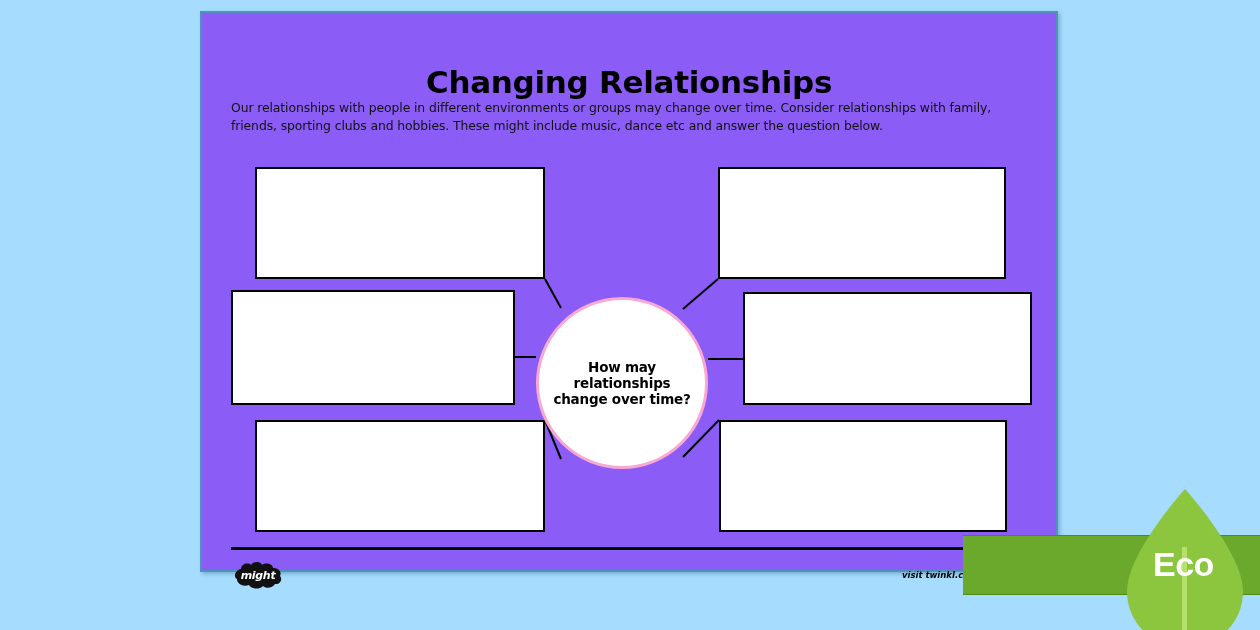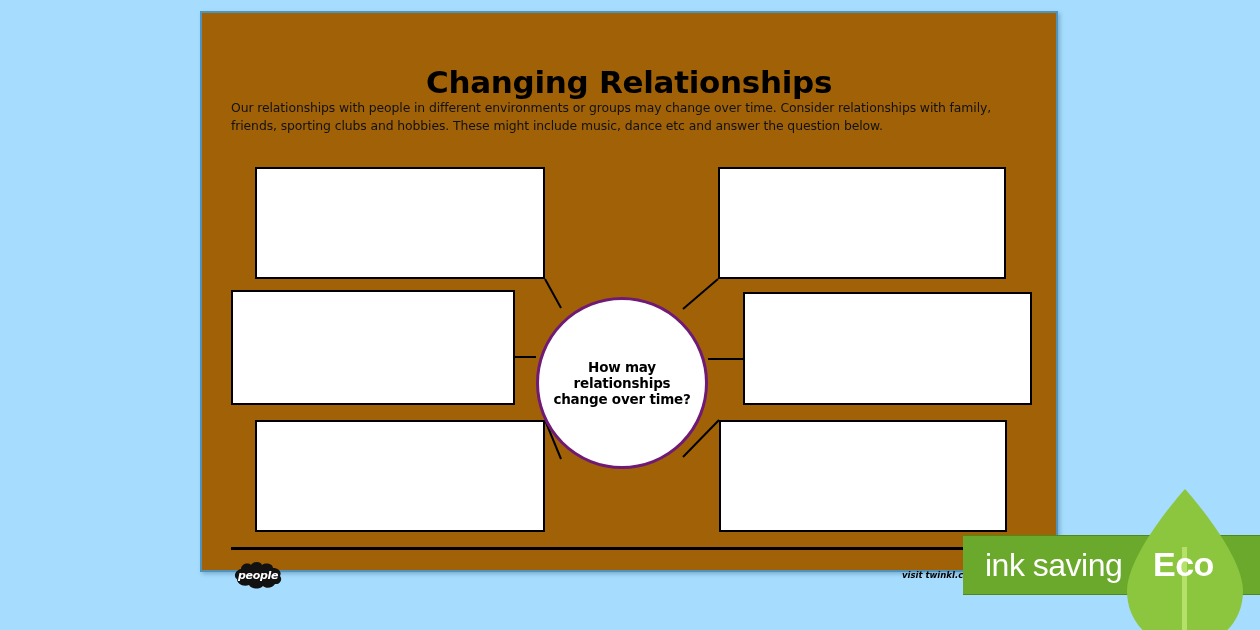--- a/index.html
+++ b/index.html
@@ -15,21 +15,21 @@
     position: relative;
   }
 
   
   #worksheet-page {
     position: absolute;
     left: 200px;
     top: 11px;
     width: 858px;
     height: 561px;
-    background: #a16207;
+    background: #8b5cf6;
     border: 2px solid #4f93bd;
     box-sizing: border-box;
     box-shadow: 2px 2px 4px rgba(40,90,120,0.35);
   }
 
   
   #page-title {
     position: absolute;
     left: 0;
     top: 30px;
@@ -68,21 +68,21 @@
     background: #fff;
     box-sizing: border-box;
   }
 
   #center-circle {
     position: absolute;
     left: 334px;       
     top: 284px;        
     width: 172px;
     height: 172px;
-    border: 3px solid #701a75;
+    border: 3px solid #f9a8d4;
     border-radius: 50%;
     background: #fff;
     box-sizing: border-box;
     display: flex;
     align-items: center;
     justify-content: center;
     z-index: 3;
   }
   #center-question {
     text-align: center;
@@ -226,29 +226,28 @@
   </div>
 
   <div id="footer-rule"></div>
 
   <div id="twinkl-logo">
     <svg width="54" height="30" viewBox="0 0 54 30">
       <path fill="#111111" d="M10 9 C10 4, 17 2, 20 5 C22 1, 30 1, 31 5 C35 2, 42 4, 42 8
                C48 8, 51 12, 49 16 C52 19, 49 25, 44 24 C42 28, 35 29, 32 26
                C28 30, 20 29, 18 25 C12 27, 6 24, 6 19 C2 17, 4 10, 10 9 Z"></path>
     </svg>
-    <span id="twinkl-wordmark">people</span>
+    <span id="twinkl-wordmark">might</span>
   </div>
 
   <span id="visit-text">visit twinkl.c</span>
 
 </div>
 
 <div id="eco-badge">
   <div id="eco-bar"></div>
   <svg id="eco-leaf" viewBox="0 0 140 166">
     <path fill="#8cc63f" d="M70 2 C70 2, 128 66, 128 104 C128 137, 102 160, 70 160
              C38 160, 12 137, 12 104 C12 66, 70 2, 70 2 Z"></path>
     <rect x="67" y="60" width="5" height="106" fill="#b5e06a"></rect>
   </svg>
-  <span id="eco-ink-saving">ink saving</span>
   <span id="eco-word">Eco</span>
 </div>
 
 </body></html>

